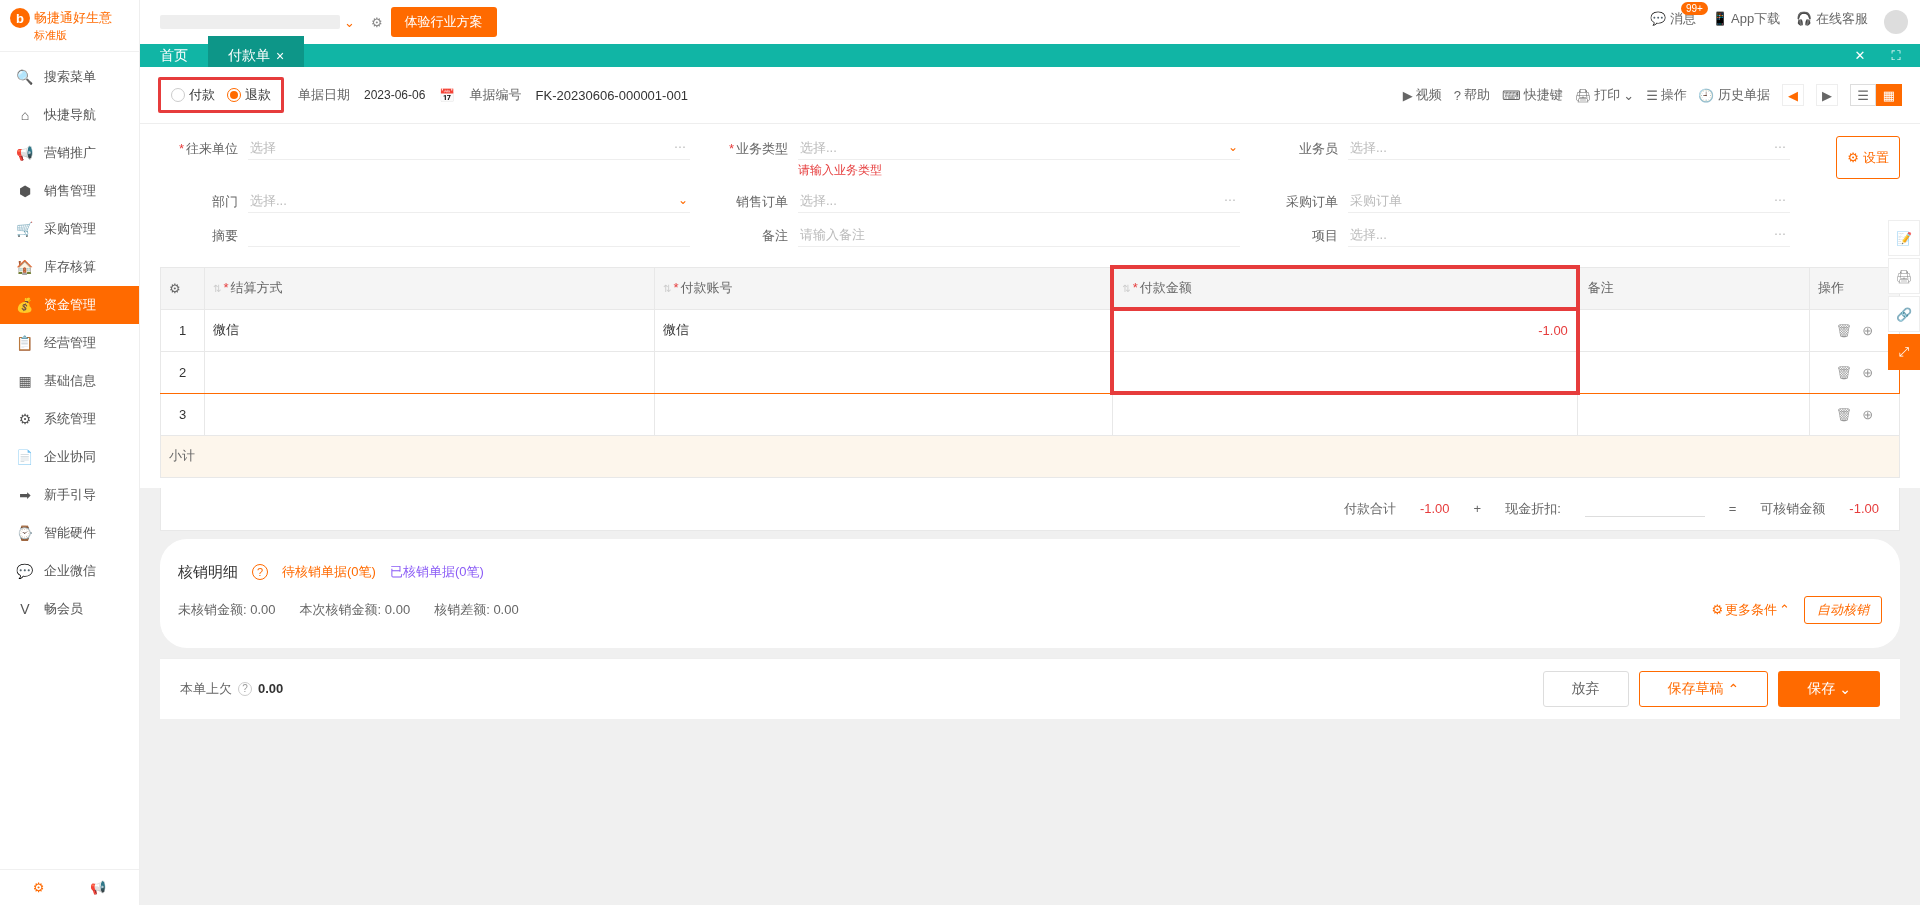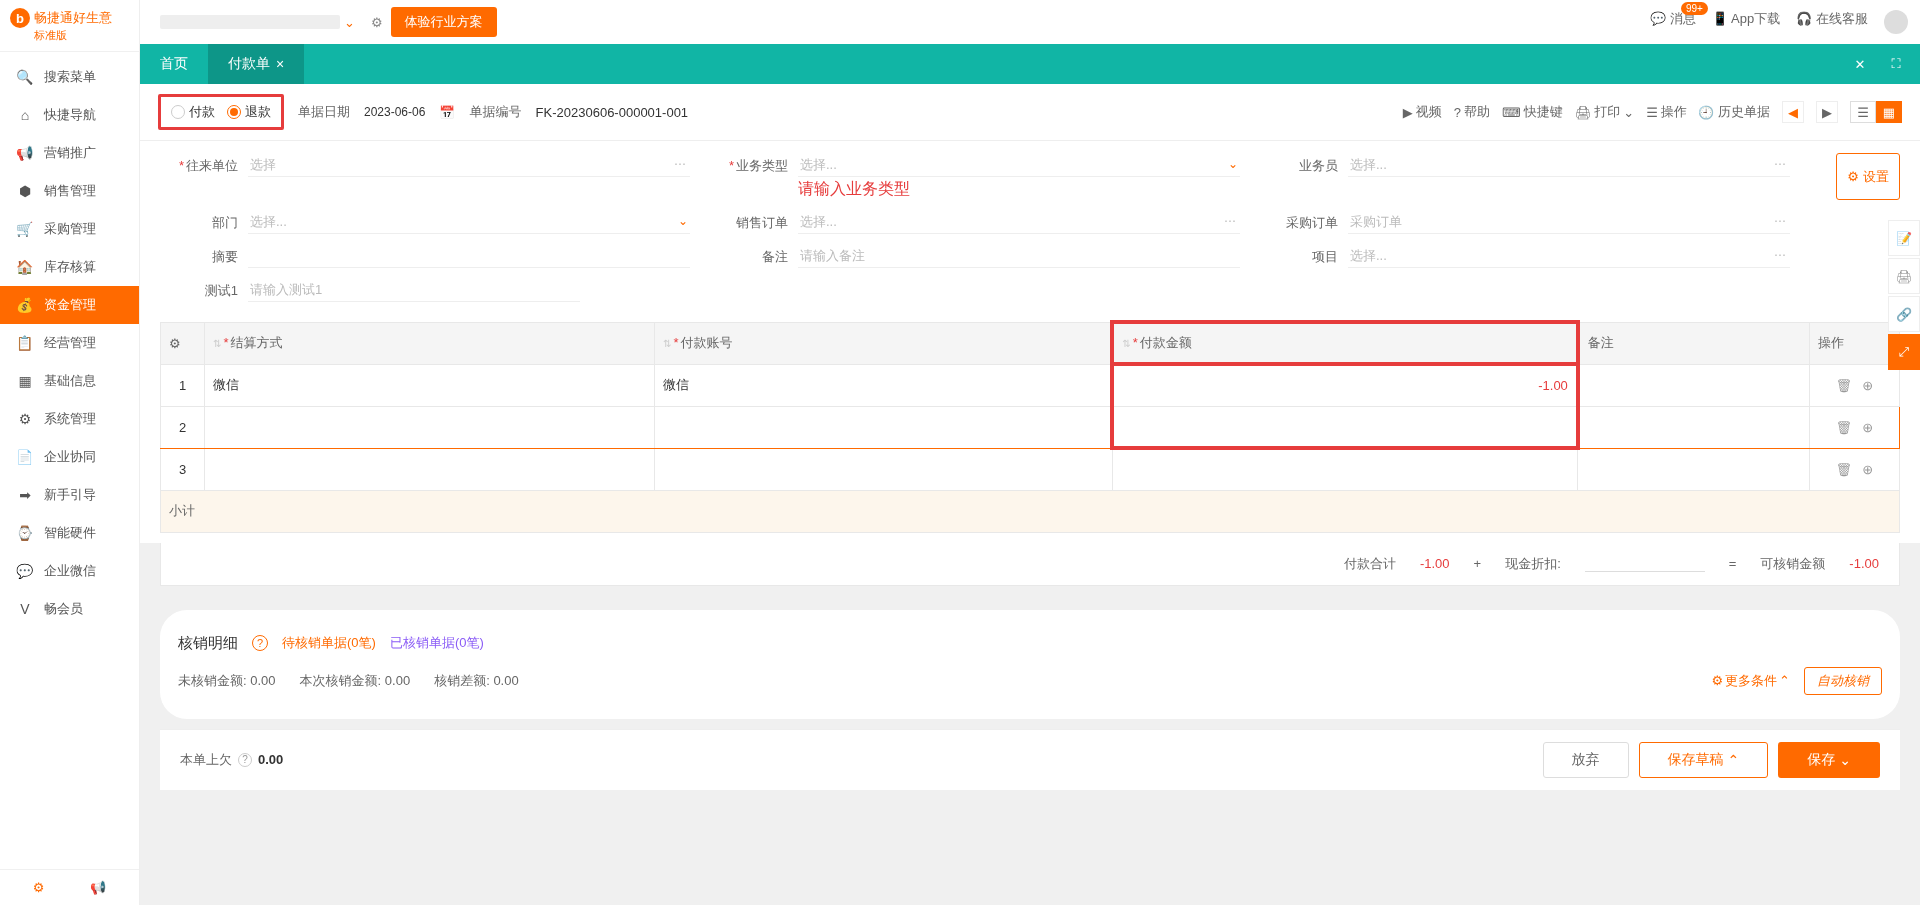--- a/index.html
+++ b/index.html
@@ -27,21 +27,21 @@
 .topbar-left { display: flex; align-items: center; gap: 8px; }
 .company-select { color: #888; font-size: 13px; padding: 4px 8px; display: flex; align-items: center; gap: 4px; }
 .gear-btn { color: #888; cursor: pointer; }
 .trial-btn { background: #ff6a00; color: #fff; padding: 6px 14px; border-radius: 3px; font-size: 13px; cursor: pointer; }
 .topbar-right { margin-left: auto; display: flex; gap: 16px; color: #666; font-size: 13px; }
 .msg-badge { position: relative; }
 .badge { position: absolute; top: -8px; right: -12px; background: #ff6a00; color: #fff; font-size: 10px; padding: 1px 5px; border-radius: 8px; }
 .avatar-small { width: 24px; height: 24px; border-radius: 50%; background: #ddd; }
 
 
-.tabs-row { height: 40px; background: #11b5a5; display: flex; align-items: center; padding: 0 0 0 0; }
+.tabs-row { height: 23px; background: #11b5a5; display: flex; align-items: center; padding: 0 0 0 0; }
 .tab { padding: 0 20px; height: 40px; display: flex; align-items: center; color: #fff; cursor: pointer; gap: 6px; font-size: 14px; }
 .tab.active { background: #0d9688; }
 .tab-close { font-size: 14px; cursor: pointer; }
 .tabs-right { margin-left: auto; display: flex; gap: 8px; padding-right: 10px; }
 .tab-icon-btn { width: 28px; height: 28px; display: flex; align-items: center; justify-content: center; color: #fff; cursor: pointer; }
 
 
 .toolbar { background: #fff; padding: 10px 18px; display: flex; align-items: center; gap: 14px; border-bottom: 1px solid #eee; }
 .radio-group { display: flex; gap: 12px; border: 3px solid #e63c3c; padding: 6px 10px; border-radius: 2px; position: relative; }
 .radio-opt { display: flex; align-items: center; gap: 4px; cursor: pointer; }
@@ -65,21 +65,21 @@
 .form-row { display: flex; gap: 20px; margin-bottom: 10px; }
 .form-field { display: flex; align-items: flex-start; flex: 1; min-width: 0; }
 .form-label { width: 88px; text-align: right; color: #666; padding-right: 10px; padding-top: 4px; font-size: 13px; }
 .req { color: #e63c3c; margin-right: 2px; }
 .form-input-wrap { flex: 1; position: relative; }
 .form-input { width: 100%; border: none; border-bottom: 1px solid #eee; padding: 4px 20px 4px 2px; font-size: 13px; color: #333; outline: none; }
 .form-input::placeholder { color: #bbb; }
 .drop-icon { position: absolute; right: 2px; top: 4px; color: #ff6a00; font-size: 12px; }
 .drop-icon.gray { color: #bbb; }
 .drop-icon.dots { letter-spacing: 2px; }
-.err-msg { color: #e63c3c; font-size: 16px; margin-top: 2px; }
+.err-msg { color: #e63c3c; font-size: 12px; margin-top: 2px; }
 .settings-btn { border: 1px solid #ff6a00; color: #ff6a00; padding: 4px 10px; border-radius: 3px; cursor: pointer; display: flex; align-items: center; gap: 4px; font-size: 13px; }
 
 
 .table-wrap { background: #fff; padding: 0 20px 10px; }
 .tbl { width: 100%; border-collapse: collapse; border: 1px solid #e8e8e8; }
 .tbl th { background: #f5f5f5; border: 1px solid #e8e8e8; padding: 10px 8px; font-weight: normal; color: #666; text-align: left; font-size: 13px; position: relative; }
 .tbl td { border: 1px solid #e8e8e8; padding: 10px 8px; font-size: 13px; color: #333; height: 42px; }
 .tbl td.right { text-align: right; color: #e63c3c; }
 .sort-icon { color: #ccc; font-size: 10px; margin-right: 2px; }
 .th-gear { text-align: center; width: 44px; }
@@ -92,21 +92,21 @@
 .op-icons { display: flex; gap: 10px; justify-content: center; color: #999; }
 .op-icons span { cursor: pointer; }
 .subtotal-row td { background: #fdf6ec; color: #666; }
 
 
 .summary-line { background: #fff; padding: 12px 20px; text-align: right; color: #666; font-size: 13px; display: flex; justify-content: flex-end; gap: 24px; align-items: center; border: 1px solid #e8e8e8; margin: 0 20px; border-top: none; }
 .summary-line .neg { color: #e63c3c; }
 .disc-input { border: none; border-bottom: 1px solid #ddd; width: 120px; text-align: right; }
 
 
-.writeoff { background: #fff; margin: 24px 20px 0; padding: 24px 18px; border-radius: 27px; }
+.writeoff { background: #fff; margin: 8px 20px 0; padding: 24px 18px; border-radius: 27px; }
 .wo-head { display: flex; align-items: center; gap: 14px; margin-bottom: 14px; }
 .wo-title { font-size: 15px; color: #333; }
 .wo-q { color: #ff6a00; border: 1px solid #ff6a00; border-radius: 50%; width: 16px; height: 16px; display: inline-flex; align-items: center; justify-content: center; font-size: 11px; }
 .wo-tab { color: #8b5cf6; font-size: 13px; cursor: pointer; }
 .wo-tab.active { color: #ff6a00; }
 .wo-stats { display: flex; gap: 24px; color: #666; font-size: 13px; }
 .wo-right { margin-left: auto; display: flex; gap: 14px; align-items: center; }
 .more-cond { color: #ff6a00; cursor: pointer; display: flex; align-items: center; gap: 2px; }
 .auto-wo { border: 1px solid #ff6a00; color: #ff6a00; padding: 4px 12px; border-radius: 3px; cursor: pointer; font-style: italic; }
 
@@ -320,26 +320,20 @@
         </div>
         <div class="form-field">
           <div class="form-label"><span>备注</span></div>
           <div class="form-input-wrap"><input class="form-input" placeholder="请输入备注" style=""></div>
         </div>
         <div class="form-field">
           <div class="form-label"><span>项目</span></div>
           <div class="form-input-wrap"><input class="form-input" placeholder="选择..." style=""><span class="drop-icon dots gray">⋯</span></div>
         </div>
         <div style="width:90px"></div>
-      </div>
-      <div class="form-row">
-        <div class="form-field" style="max-width:420px">
-          <div class="form-label"><span>测试1</span></div>
-          <div class="form-input-wrap"><input class="form-input" placeholder="请输入测试1" style=""></div>
-        </div>
       </div>
     </div>
 
     <div class="table-wrap">
       <table class="tbl">
         <thead>
           <tr>
             <th class="th-gear">⚙</th>
             <th><span class="sort-icon">⇅</span><span class="req">*</span><span>结算方式</span></th>
             <th><span class="sort-icon">⇅</span><span class="req">*</span><span>付款账号</span></th>

